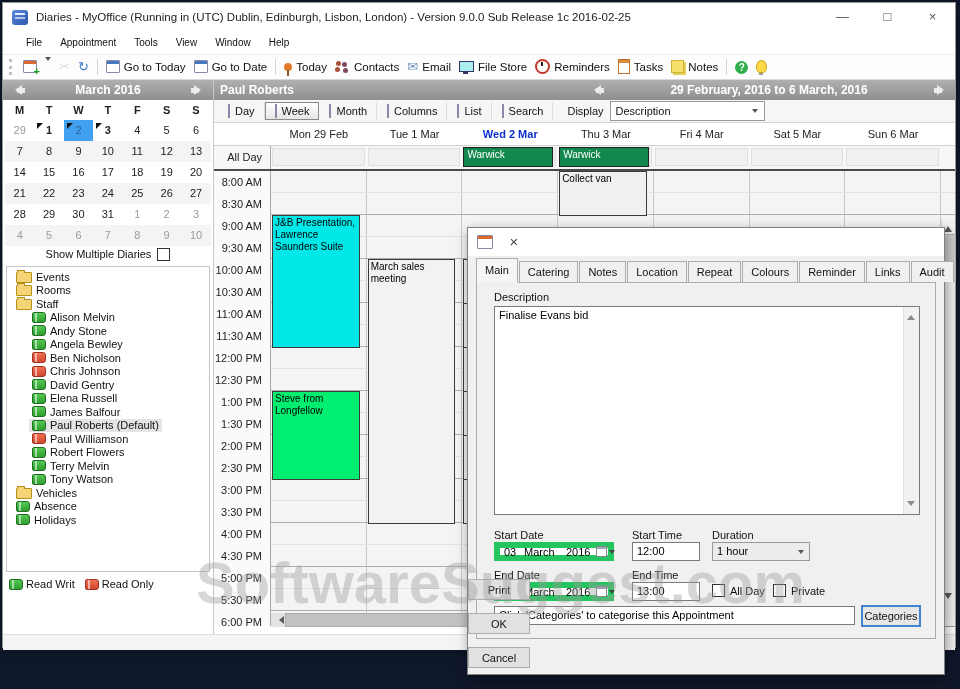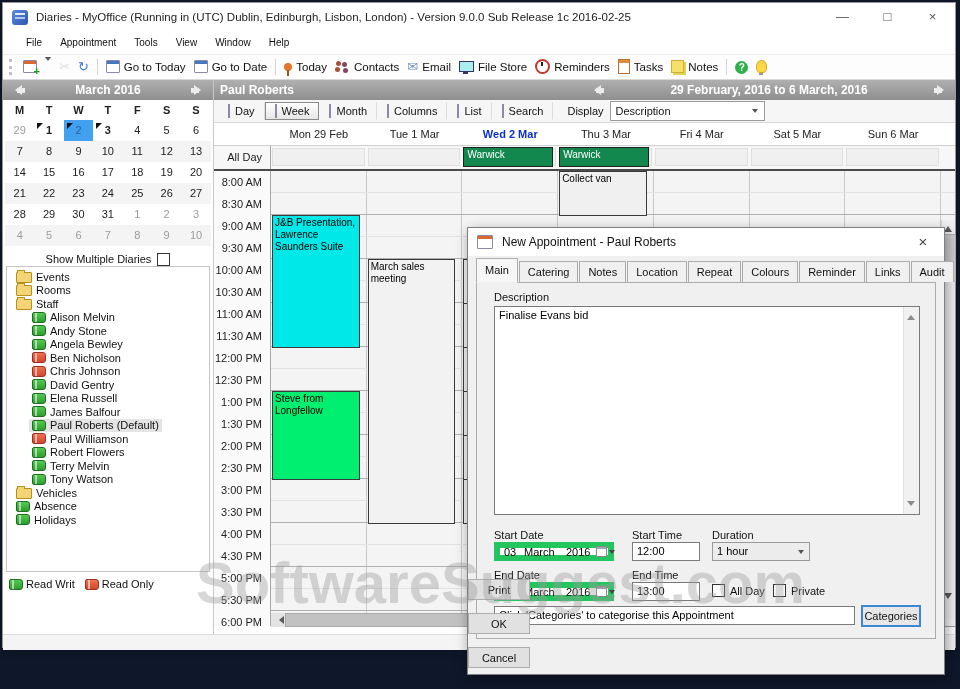--- a/index.html
+++ b/index.html
@@ -56,21 +56,21 @@
   .mc-grid{padding:0 2px;}
   .mc-row{display:flex;height:21px;}
   .mc-row.dow{height:20px;font-weight:bold;}
   .mc-row.alt{background:#f4f4f4;}
   .mc-cell{width:29.4px;text-align:center;line-height:21px;color:#222;position:relative;}
   .dow .mc-cell{line-height:20px;}
   .mc-cell.muted{color:#9b9b9b;}
   .mc-cell.bold{font-weight:bold;}
   .mc-cell.mark::before{content:"";position:absolute;left:3px;top:3px;border-top:6px solid #111;border-right:6px solid transparent;}
   .mc-cell.selected{background:#41a0ef;color:#2f5f96;}
-  .show-multi{display:flex;align-items:center;justify-content:center;gap:6px;font-size:11px;color:#111;height:22px;margin-top:2px;}
+  .show-multi{display:flex;align-items:flex-start;justify-content:center;gap:6px;font-size:11px;color:#111;height:22px;margin-top:2px;}
   .cbx{width:13px;height:13px;background:#fff;border:1px solid #333;box-sizing:border-box;display:inline-block;}
   .tree{position:absolute;left:3px;right:3px;top:186px;bottom:62px;border:1px solid #c5c5c5;background:#fff;overflow:hidden;padding-top:3px;box-sizing:border-box;}
   .tree-row{height:13.5px;display:flex;align-items:center;font-size:11px;color:#111;}
   .tree-inner{display:flex;align-items:center;gap:4px;padding:0 3px;height:100%;}
   .tree-row.selected .tree-inner{background:#e4e4e4;}
   .tfolder{width:14px;height:9px;background:#f3d577;border:1px solid #b89018;border-radius:1px;position:relative;flex:none;margin-top:1px;}
   .tfolder::before{content:"";position:absolute;top:-3px;left:0;width:6px;height:2px;background:#f3d577;border:1px solid #b89018;border-bottom:none;}
   .tbook{width:12px;height:9px;border-radius:2px 3px 3px 2px;border:1px solid #1e6e1e;background:linear-gradient(#55c855,#2e9e2e);position:relative;flex:none;}
   .tbook::before{content:"";position:absolute;left:2px;top:0;bottom:0;width:2px;background:rgba(255,255,255,.55);}
   .tbook.red{border-color:#a03020;background:linear-gradient(#f07050,#d04830);}
@@ -587,21 +587,20 @@
         </div>
       </div>
     </div>
 
     <div class="statusbar"></div>
   </div>
 
   <div class="dialog">
     <div class="dlg-title">
       <span class="ic" style="width:16px;height:14px;"></span>
-      <span class="dlg-title-text">New Appointment - Paul Roberts</span>
       <span class="dlg-close">×</span>
     </div>
     <div class="tabs" id="dlgtabs">
         <span class="tab active">Main</span>
         <span class="tab">Catering</span>
         <span class="tab">Notes</span>
         <span class="tab">Location</span>
         <span class="tab">Repeat</span>
         <span class="tab">Colours</span>
         <span class="tab">Reminder</span>

